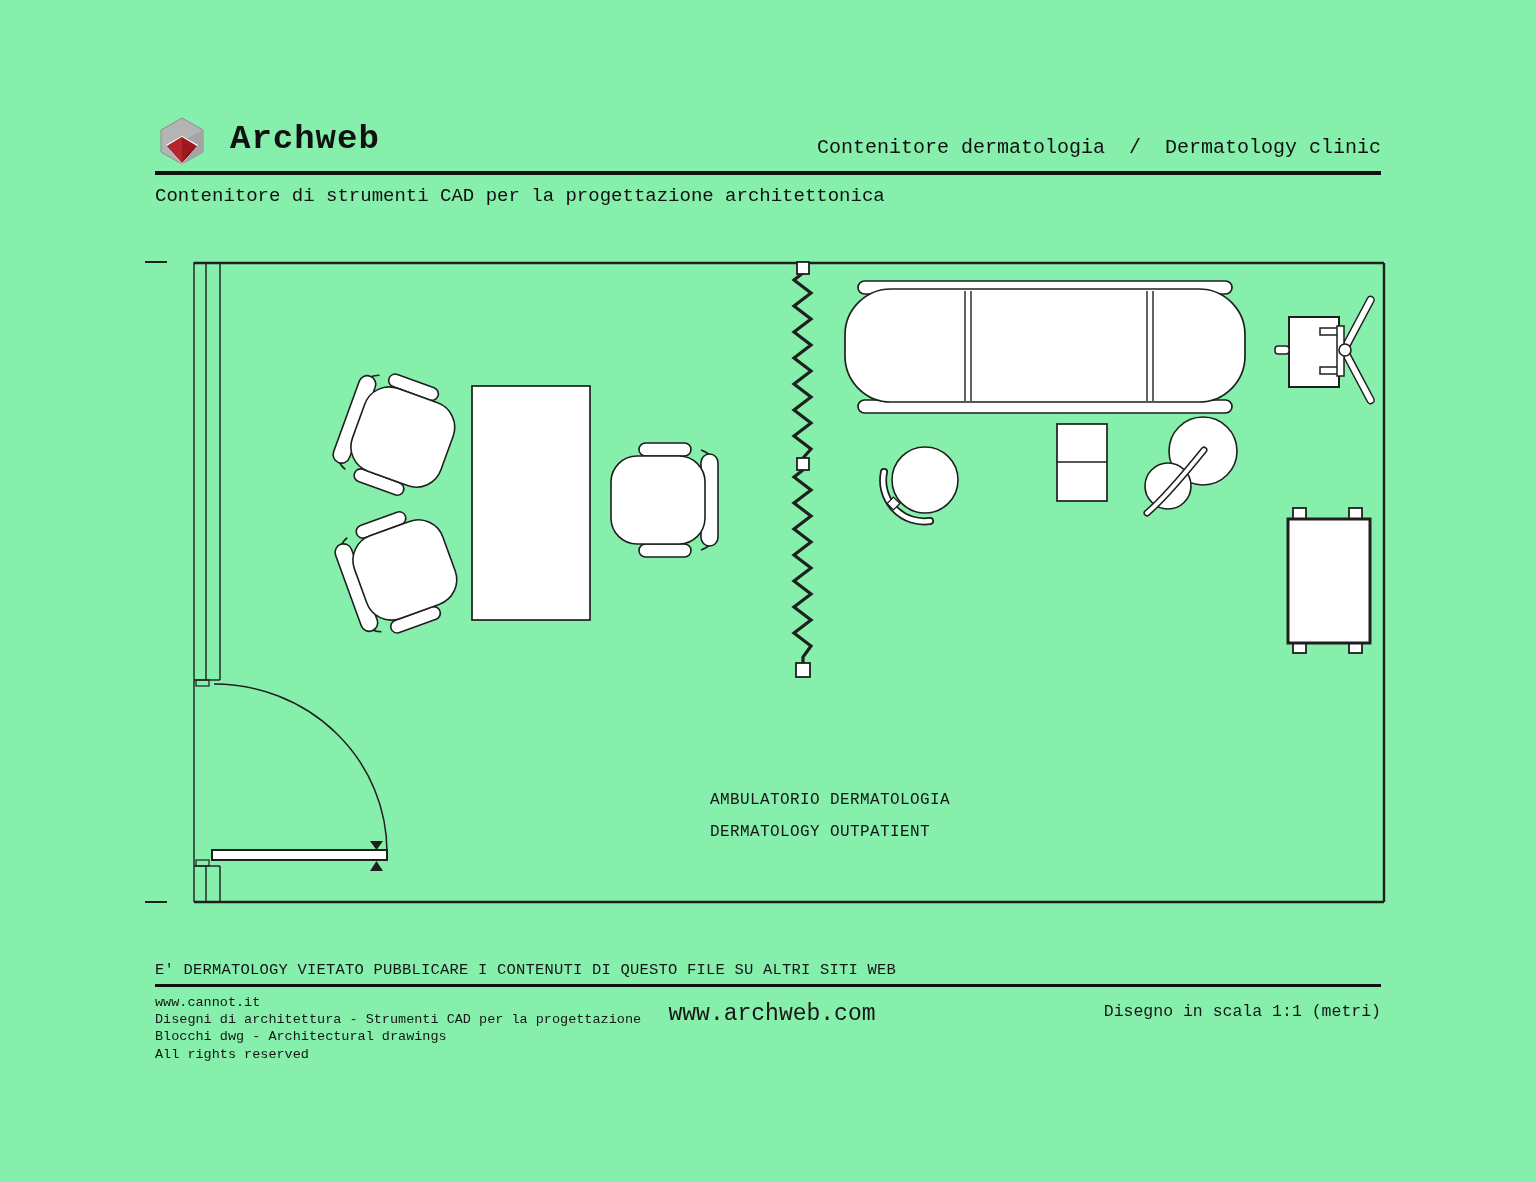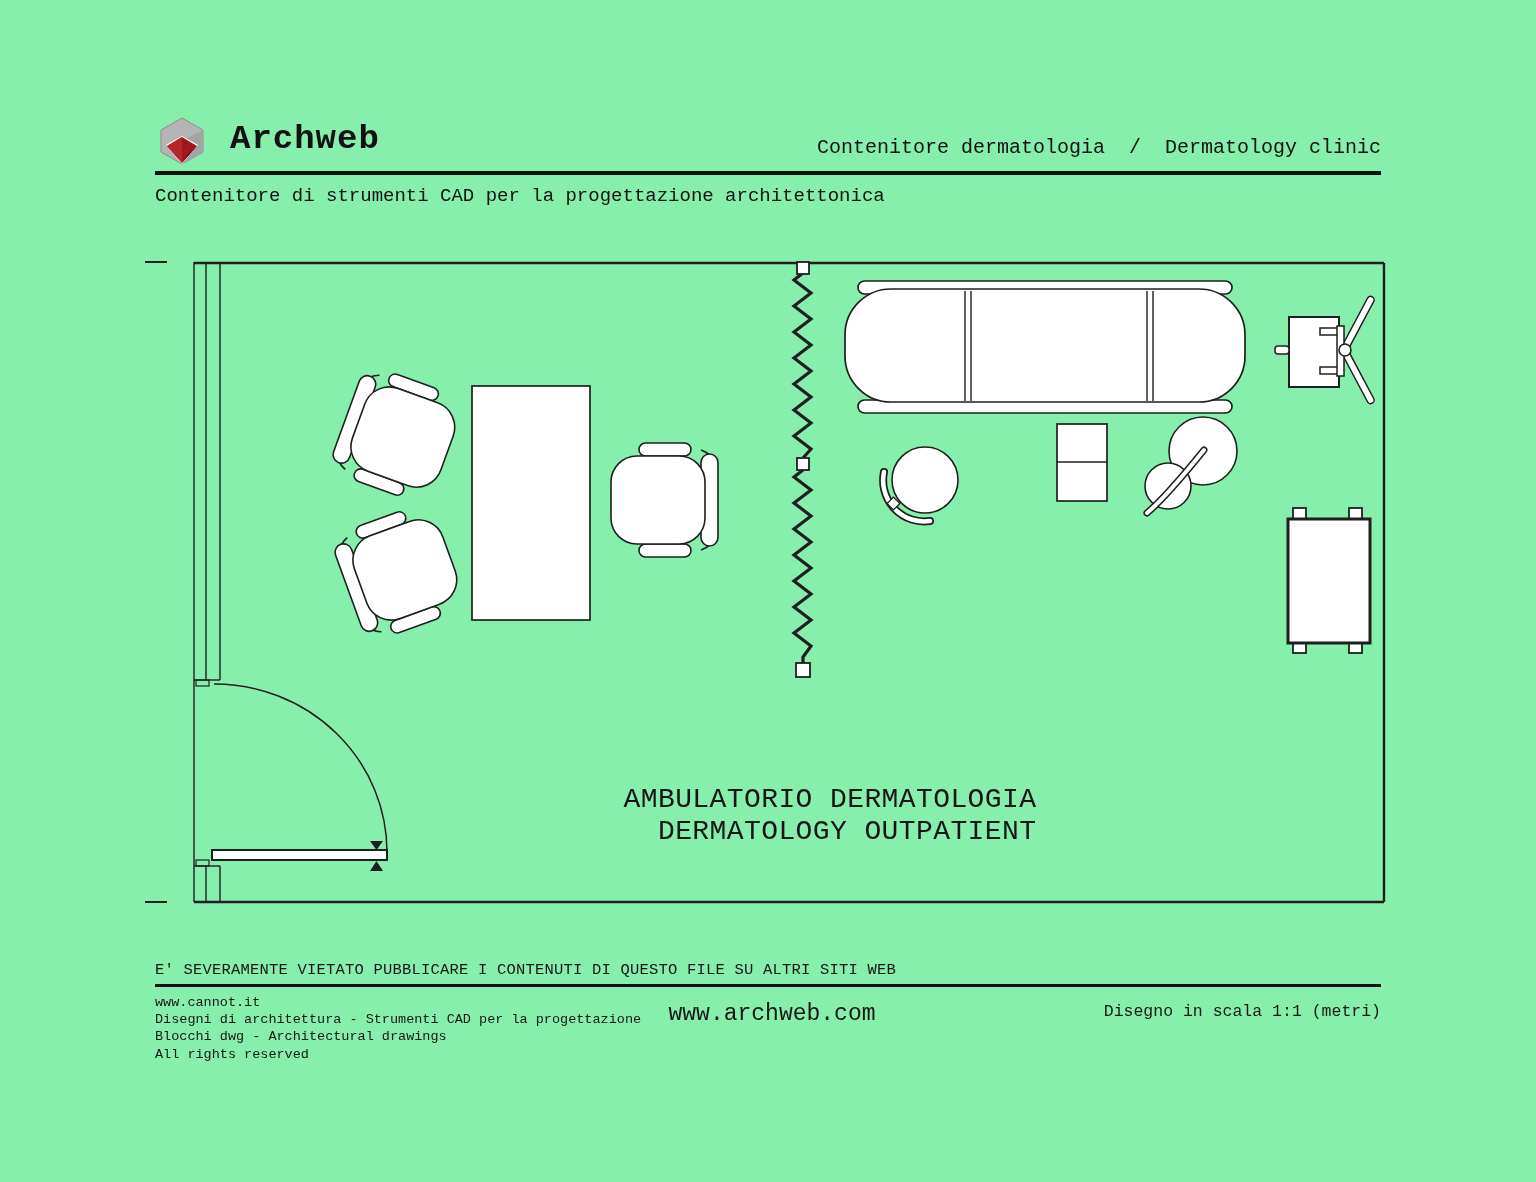--- a/index.html
+++ b/index.html
@@ -7,22 +7,22 @@
     position:relative;width:1536px;height:1182px;background:#86efac;
     font-family:Liberation Mono, monospace;color:#1b1b1b;overflow:hidden;
   }
   .abs{position:absolute;}
   .brand{font-size:34px;font-weight:bold;letter-spacing:1px;color:#111;}
   .hdr-title{font-size:20px;color:#111;white-space:pre;}
   .subtitle{font-size:19px;color:#111;text-align:right;}
   .rule{background:#111;}
   .plan-svg{position:absolute;left:0;top:0;}
   .room-label{
-    text-align:right;transform:translateX(-50%);
-    font-size:28px;line-height:32px;letter-spacing:.4px;color:#161616;white-space:nowrap;
+    text-align:left;transform:translateX(-50%);
+    font-size:16px;line-height:32px;letter-spacing:.4px;color:#161616;white-space:nowrap;
   }
   .warn-it{font-size:15.5px;letter-spacing:.2px;color:#161616;white-space:nowrap;}
   .warn-en{font-size:17.5px;color:#161616;white-space:nowrap;}
   .foot-small{font-size:13.5px;line-height:17.2px;color:#161616;}
   .foot-site{font-size:23px;color:#161616;transform:translateX(-50%);white-space:nowrap;}
   .foot-scale{font-size:16.5px;color:#161616;white-space:nowrap;}
   svg *{vector-effect:none;}
 </style>
 </head>
 <body>
@@ -145,21 +145,21 @@
       <rect x="1349" y="640" width="13" height="13" fill="#fff" stroke-width="1.8"></rect>
       <rect x="1288" y="519" width="82" height="124" fill="#fff" stroke-width="3"></rect>
     </g>
   </svg>
 
   <div class="abs room-label" style="left:830px;top:784px">
     <div>AMBULATORIO DERMATOLOGIA</div>
     <div>DERMATOLOGY OUTPATIENT</div>
   </div>
 
-  <div class="abs warn-it" style="left:155px;top:961px">E' SEVERAMENTE VIETATO PUBBLICARE I CONTENUTI DI QUESTO FILE SU ALTRI SITI WEB</div>
+  <div class="abs warn-it" style="left:155px;top:961px">E' DERMATOLOGY VIETATO PUBBLICARE I CONTENUTI DI QUESTO FILE SU ALTRI SITI WEB</div>
   <div class="abs rule" style="left:155px;top:984px;width:1226px;height:2.5px"></div>
 
   <div class="abs foot-small" style="left:155px;top:994px">
     <div>www.cannot.it</div>
     <div>Disegni di architettura - Strumenti CAD  per la progettazione</div>
     <div>Blocchi dwg - Architectural drawings</div>
     <div>All rights reserved</div>
   </div>
   <div class="abs foot-site" style="left:772px;top:1001px">www.archweb.com</div>
   <div class="abs foot-scale" style="right:155px;top:1002px">Disegno in scala 1:1 (metri)</div>

